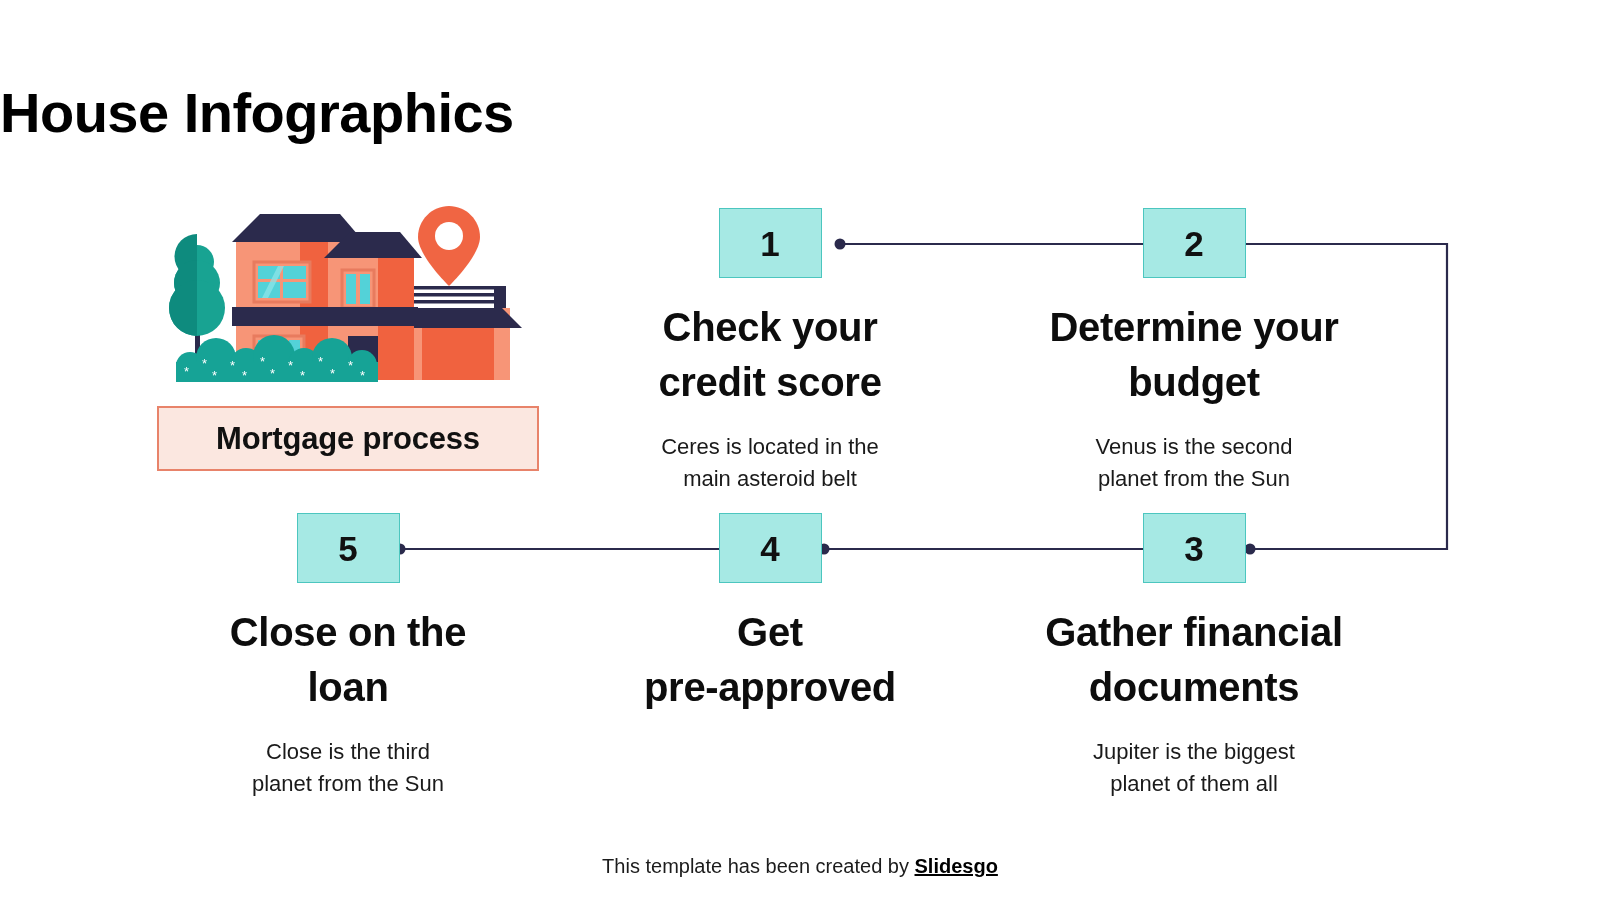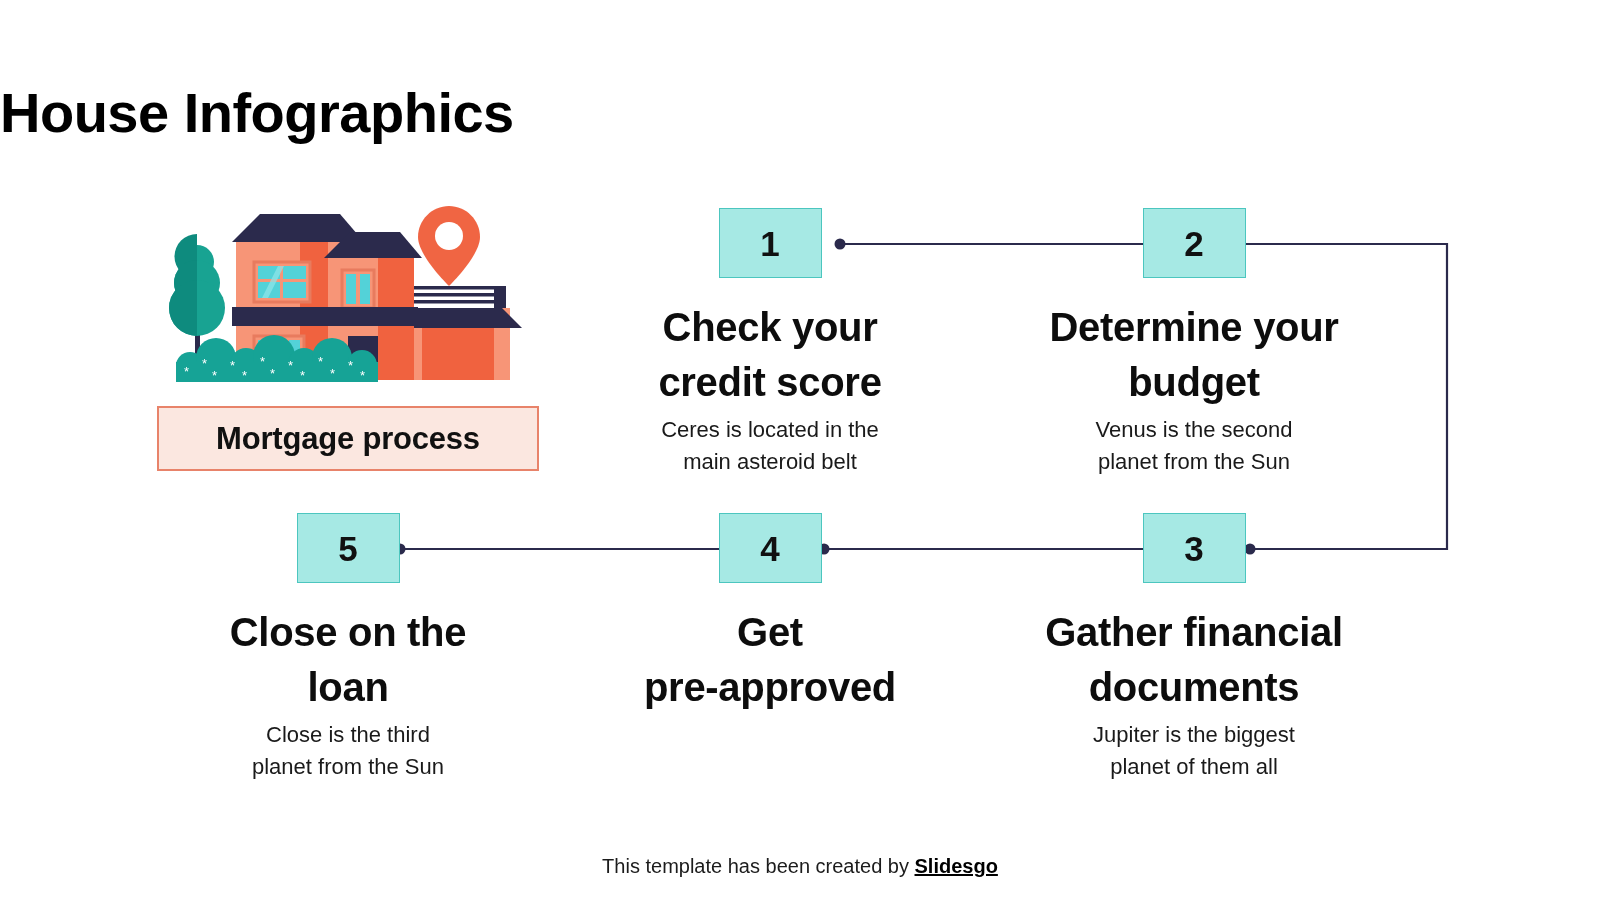--- a/index.html
+++ b/index.html
@@ -99,21 +99,21 @@
   }
   .step-title {
     margin-top: 22px;
     font-size: 40px;
     font-weight: bold;
     color: #0d0d0d;
     line-height: 1.38;
     letter-spacing: -0.3px;
   }
   .step-desc {
-    margin-top: 4px;
+    margin-top: 21px;
     font-size: 22px;
     font-weight: normal;
     color: #1a1a1a;
     line-height: 1.42;
   }
 
   #step-1 { left: 600px; top: 208px; }
   #step-2 { left: 1024px; top: 208px; }
   #step-3 { left: 1024px; top: 513px; }
   #step-4 { left: 600px; top: 513px; }

